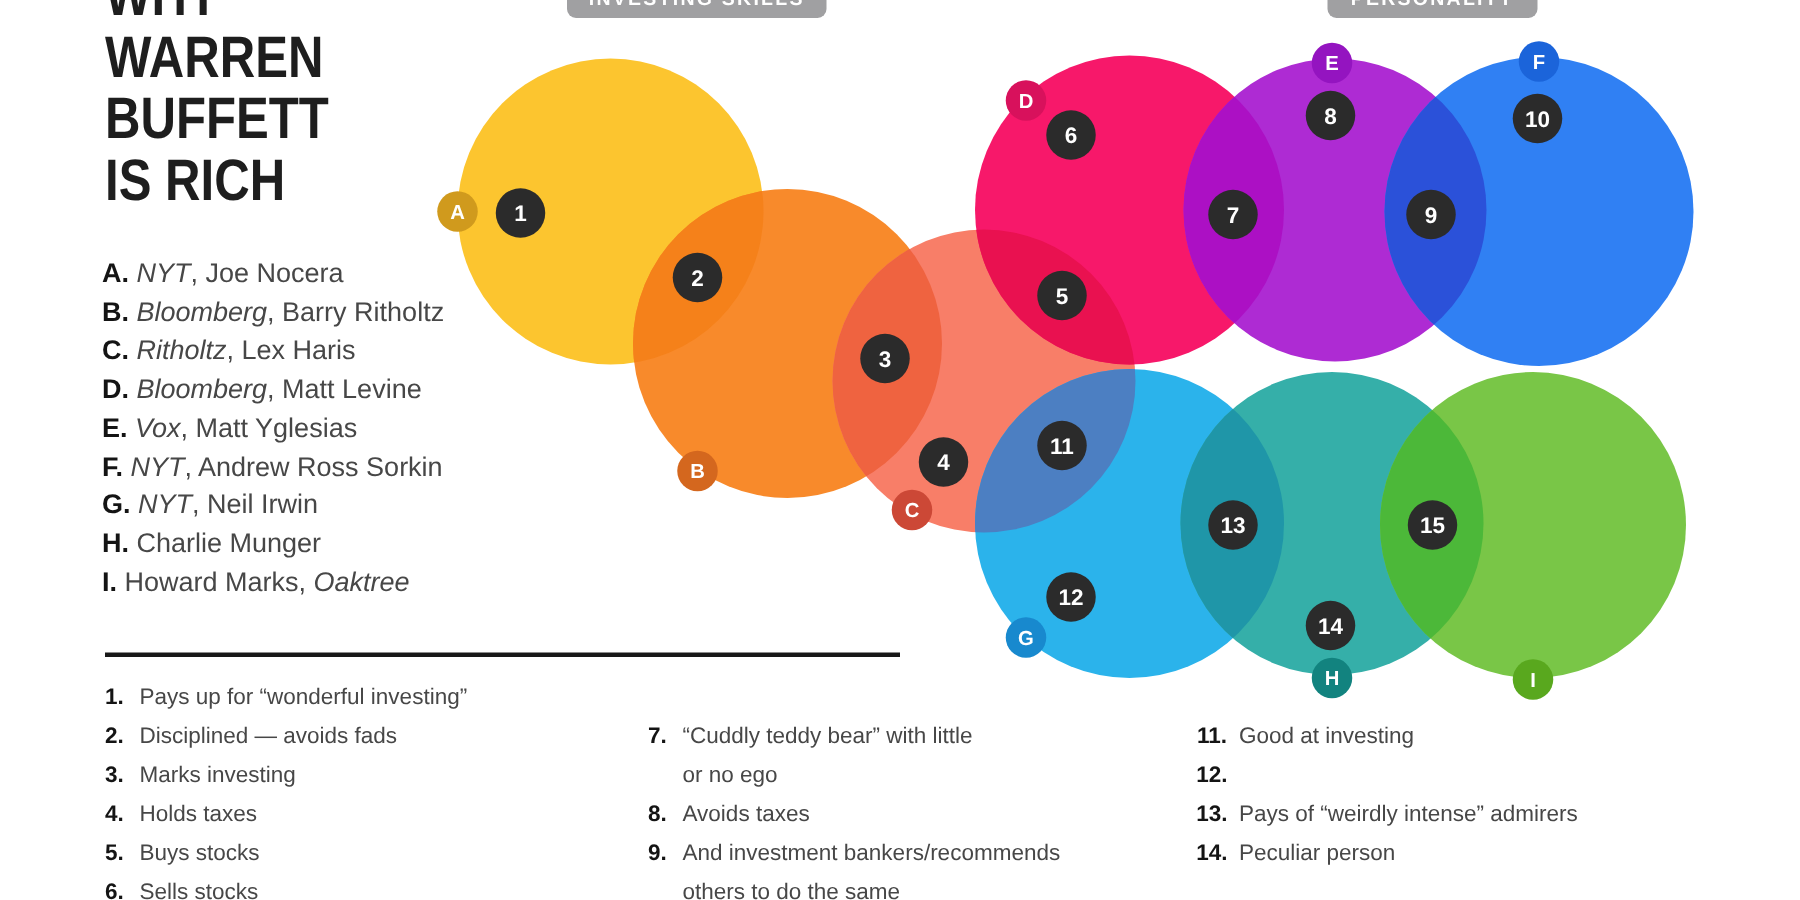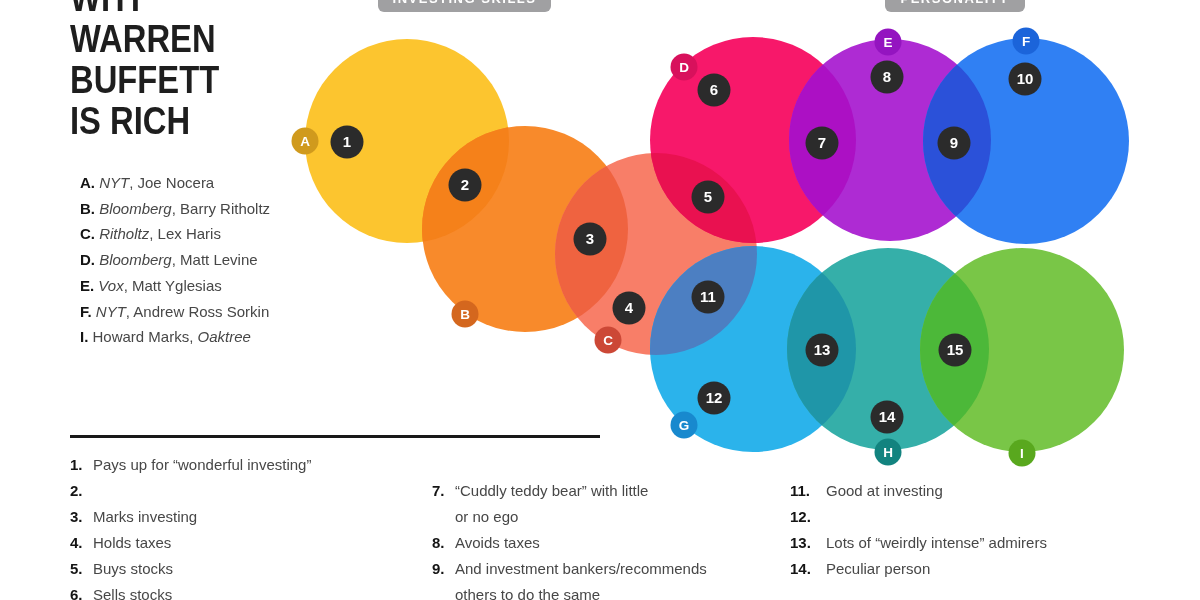--- a/index.html
+++ b/index.html
@@ -3,38 +3,38 @@
 <meta charset="utf-8">
 <style>
   html,body { margin:0; padding:0; background:#fff; }
   body { width:1200px; height:600px; font-family:"Liberation Sans", sans-serif; }
   .stage { position:absolute; left:0; top:0; width:1200px; height:600px; overflow:hidden; background:#fff; }
 
   .title { position:absolute; left:70px; top:-23px; font-size:39px; line-height:41px;
            font-weight:800; color:#1e1e1e; transform:scaleX(0.84); transform-origin:left top;
            letter-spacing:0px; white-space:nowrap; }
 
-  .legend { position:absolute; left:80px; top:170px; font-size:15px; line-height:25.7px; color:#474747; }
+  .legend { position:absolute; left:68px; top:170px; font-size:18px; line-height:25.7px; color:#474747; }
   .legend-row .lbl { font-weight:bold; color:#141414; }
   .legend-row i { font-style:italic; }
 
   .cat-badge { position:absolute; top:-15px; height:27px; background:#a0a0a2; border-radius:6px;
                color:#fff; font-weight:bold; font-size:13px; letter-spacing:1.5px;
                display:flex; align-items:center; justify-content:center; }
   .cat-badge.b1 { left:378px; width:173px; }
   .cat-badge.b2 { left:885px; width:140px; }
 
   svg.venn { position:absolute; left:0; top:0; width:1200px; height:600px; }
 
   .divider { position:absolute; left:70px; top:435px; width:530px; height:3px; background:#181818; }
 
   .col { position:absolute; font-size:15px; line-height:26px; color:#474747; }
   .col .row { display:flex; align-items:flex-start; }
   .col .num { font-weight:bold; color:#141414; flex:0 0 auto; width:23px; }
-  .col.c3 .num { width:36px; }
+  .col.c3 .num { width:36px;text-align:center; }
   .col.c1 { left:70px; top:452px; width:380px; }
   .col.c2 { left:432px; top:478px; width:340px; }
   .col.c3 { left:790px; top:478px; width:380px; }
 </style>
 </head>
 <body>
 
 <div class="stage">
 
   <svg class="venn" viewBox="0 0 1200 600" id="venn-svg">
@@ -164,32 +164,35 @@
     <span>PERSONALITY</span>
   </div>
 
   <div class="legend" id="legend">
       <div class="legend-row"><span class="lbl">A. </span><i>NYT</i>, Joe Nocera</div>
       <div class="legend-row"><span class="lbl">B. </span><i>Bloomberg</i>, Barry Ritholtz</div>
       <div class="legend-row"><span class="lbl">C. </span><i>Ritholtz</i>, Lex Haris</div>
       <div class="legend-row"><span class="lbl">D. </span><i>Bloomberg</i>, Matt Levine</div>
       <div class="legend-row"><span class="lbl">E. </span><i>Vox</i>, Matt Yglesias</div>
       <div class="legend-row"><span class="lbl">F. </span><i>NYT</i>, Andrew Ross Sorkin</div>
+      <div class="legend-row"><span class="lbl">G. </span><i>NYT</i>, Neil Irwin</div>
+      <div class="legend-row"><span class="lbl">H. </span>Charlie Munger</div>
       <div class="legend-row"><span class="lbl">I. </span>Howard Marks, <i>Oaktree</i></div>
     </div>
 
   <div class="divider"></div>
 
   <div class="col c1" id="col1">
       <div class="row">
         <span class="num">1.</span>
         <div>Pays up for “wonderful investing”</div>
       </div>
       <div class="row">
         <span class="num">2.</span>
+        <div>Disciplined — avoids fads</div>
       </div>
       <div class="row">
         <span class="num">3.</span>
         <div>Marks investing</div>
       </div>
       <div class="row">
         <span class="num">4.</span>
         <div>Holds taxes</div>
       </div>
       <div class="row">
@@ -218,21 +221,21 @@
   <div class="col c3" id="col3">
       <div class="row">
         <span class="num">11.</span>
         <div>Good at investing</div>
       </div>
       <div class="row">
         <span class="num">12.</span>
       </div>
       <div class="row">
         <span class="num">13.</span>
-        <div>Lots of “weirdly intense” admirers</div>
+        <div>Pays of “weirdly intense” admirers</div>
       </div>
       <div class="row">
         <span class="num">14.</span>
         <div>Peculiar person</div>
       </div>
     </div>
 
 </div>
 
 </body></html>

